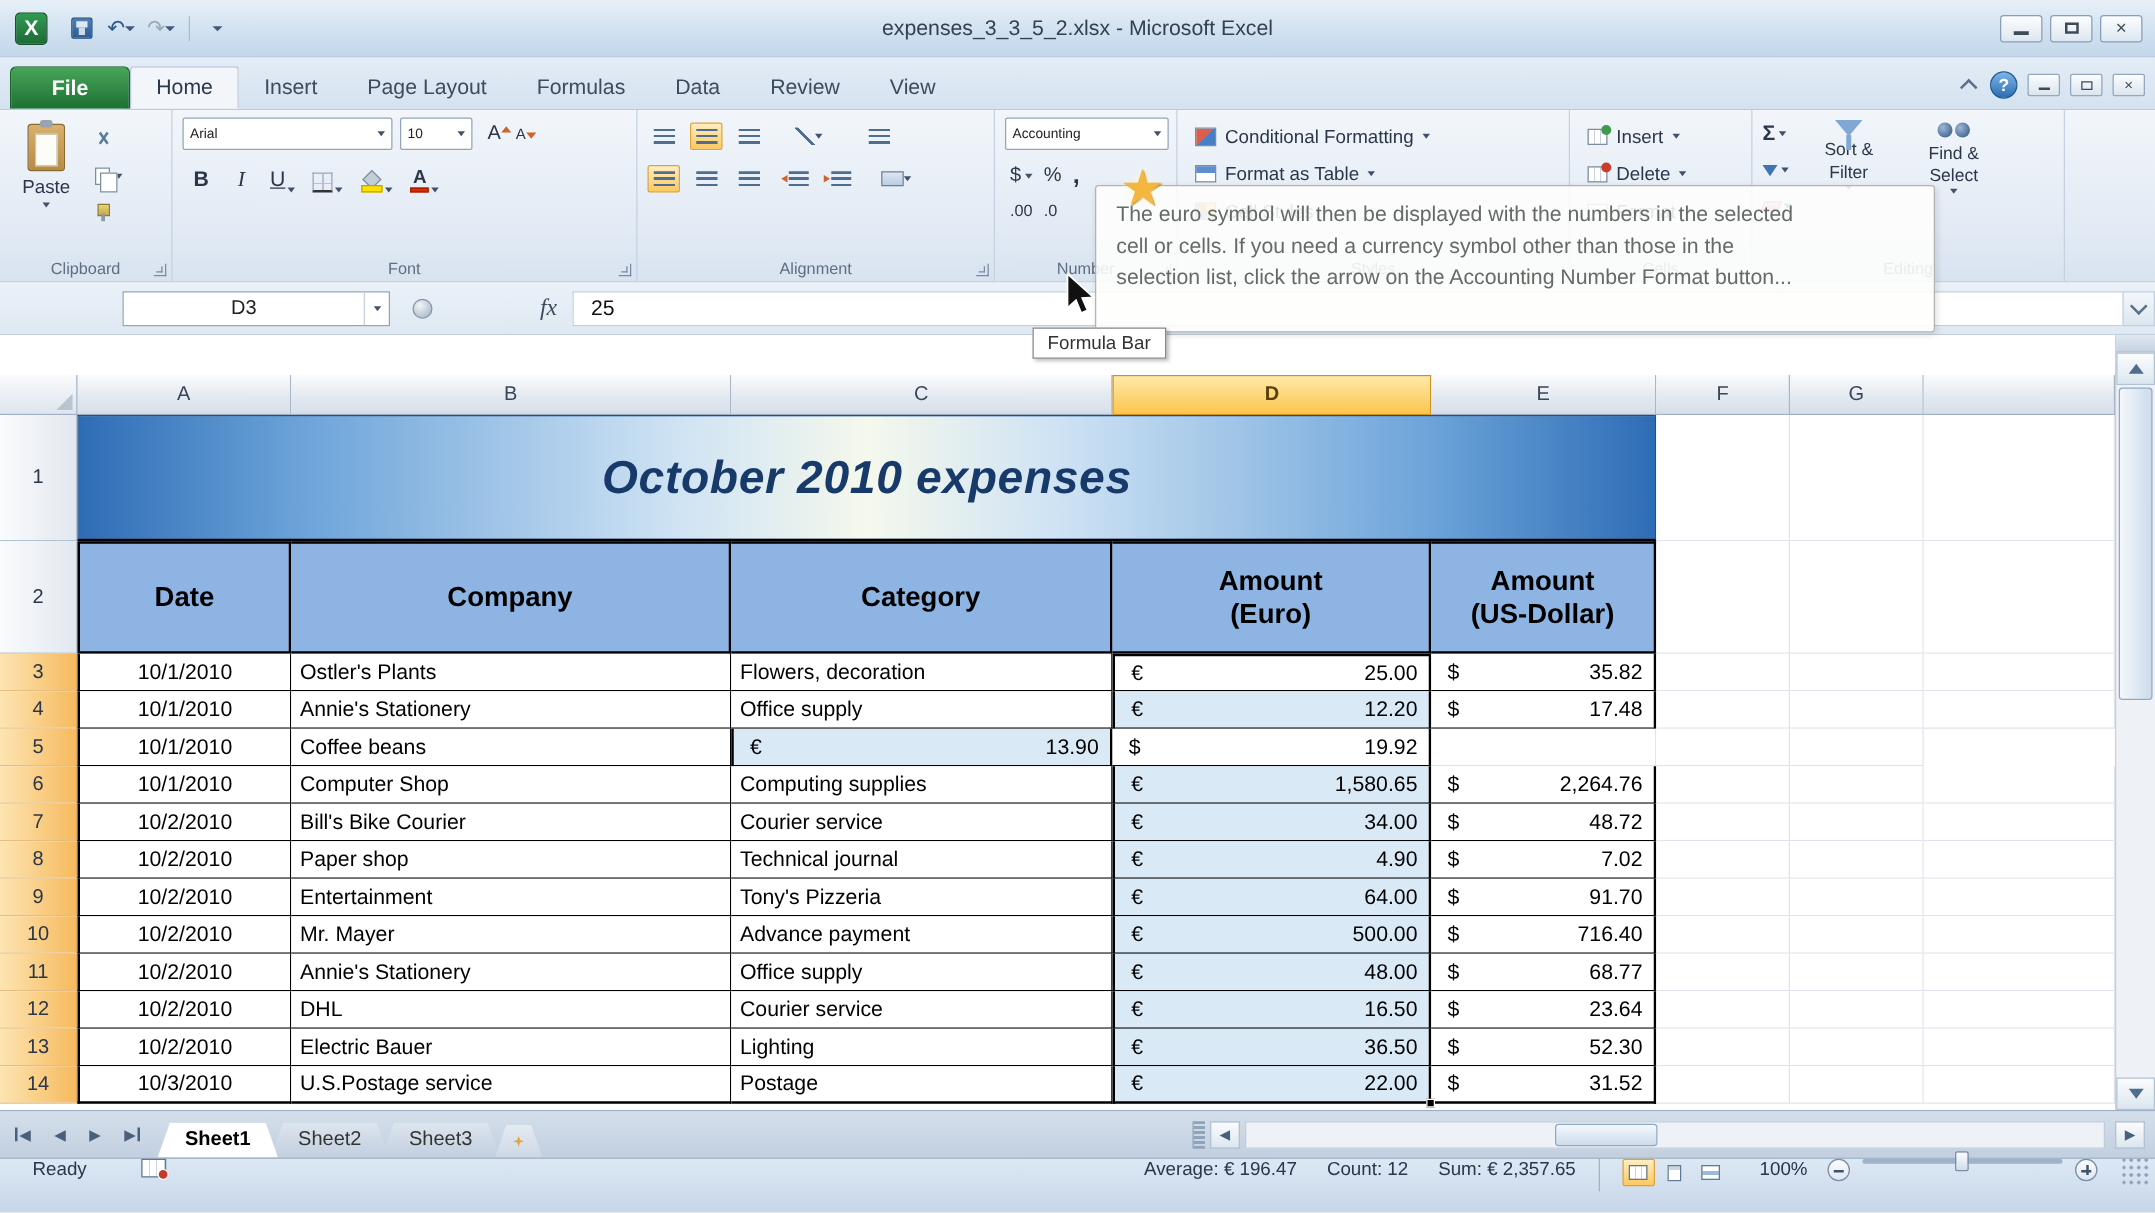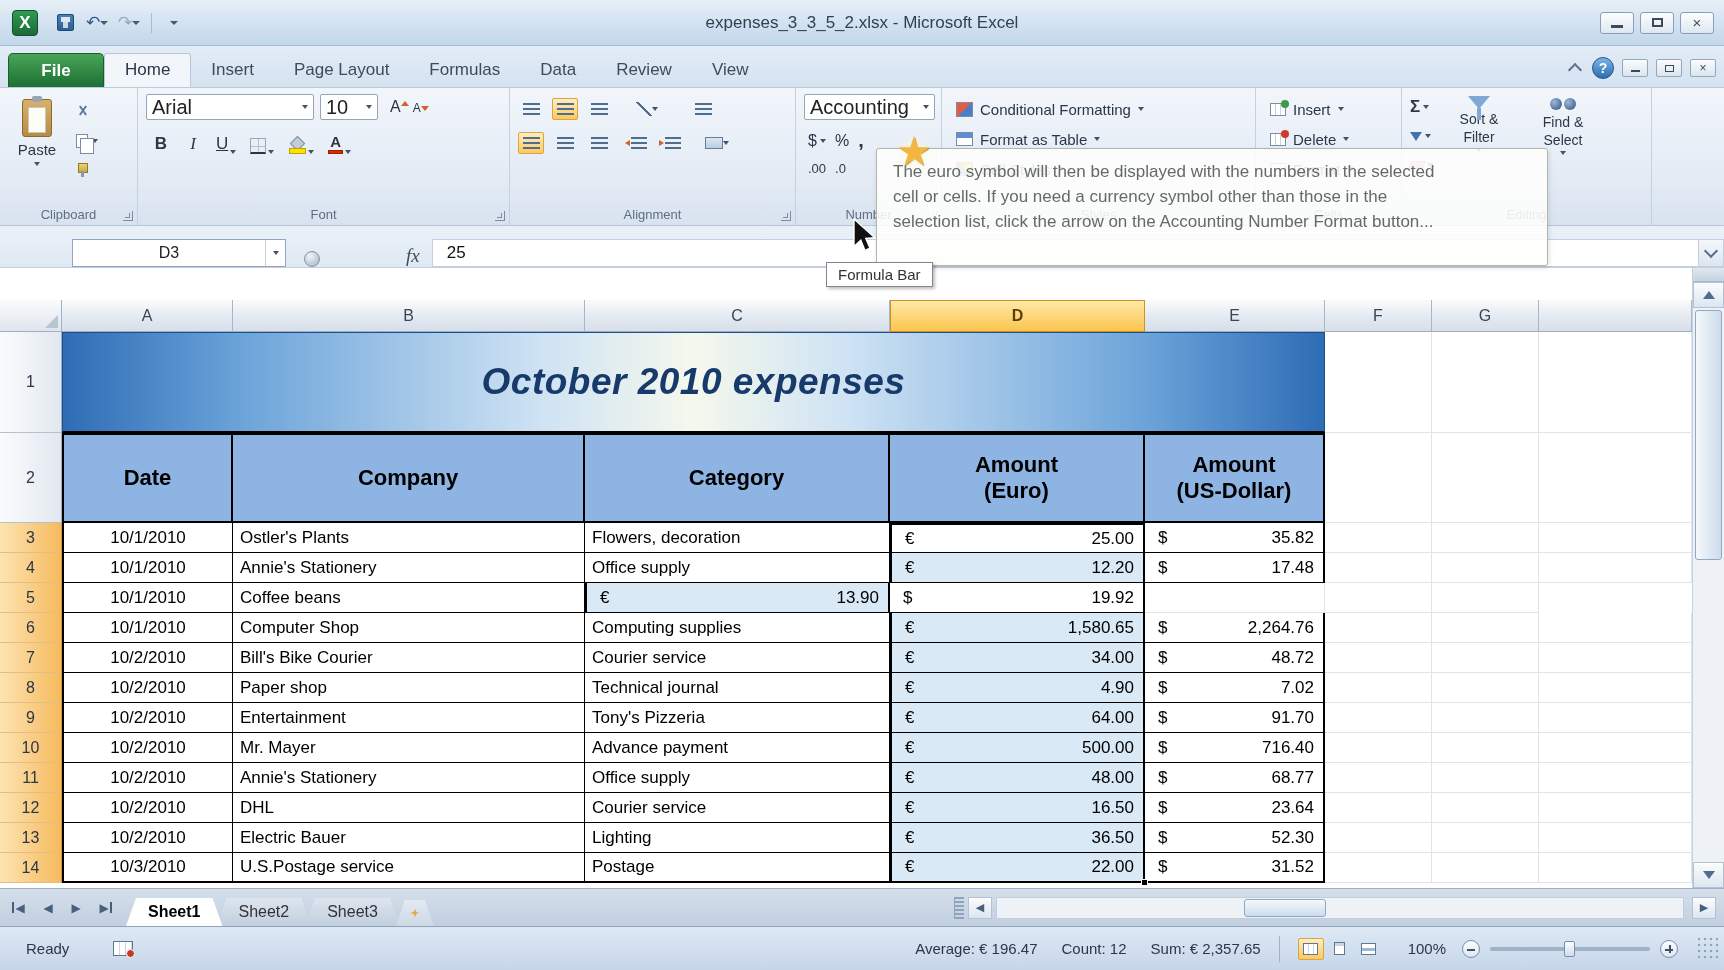--- a/index.html
+++ b/index.html
@@ -72,21 +72,21 @@
   .cut-icon:before,.cut-icon:after { content:""; position:absolute; left:6px; top:0; width:2px; height:11px; background:#5c7a9c; }
   .cut-icon:before { transform:rotate(35deg); } .cut-icon:after { transform:rotate(-35deg); }
   .copy-icon { width:12px; height:14px; border:1px solid #7d8da1; background:#fff; position:relative; }
   .copy-icon:before { content:""; position:absolute; left:3px; top:3px; width:12px; height:14px; border:1px solid #7d8da1; background:#fff; }
   .painter-icon { width:12px; height:14px; position:relative; }
   .painter-icon:before { content:""; position:absolute; left:2px; top:0; width:8px; height:8px; background:linear-gradient(#e8d27a,#c9a93f); border:1px solid #8f7a28; }
   .painter-icon:after { content:""; position:absolute; left:5px; top:8px; width:3px; height:6px; background:#8c9aa8; }
 
   .g-font { width:372px; }
   .combo { background:#fff; border:1px solid #93a5ba; border-radius:2px; height:26px;
-    display:flex; align-items:center; justify-content:space-between; padding:0 5px; font-size:20px; color:#222; }
+    display:flex; align-items:center; justify-content:space-between; padding:0 5px; font-size:11px; color:#222; }
   .font-row1 { display:flex; gap:6px; align-items:center; }
   .font-row2 { display:flex; gap:10px; align-items:center; margin-top:10px; padding-left:4px; }
   .fmt-btn { min-width:22px; height:24px; display:flex; align-items:flex-end; justify-content:center; gap:2px;
     font-size:17px; color:#2b3749; padding:0 2px; border-radius:2px; }
   .b { font-weight:bold; } .i { font-style:italic; font-family:"Liberation Serif",serif; } .u { text-decoration:underline; }
   .grow-shrink { display:flex; gap:4px; margin-left:6px; font-size:16px; color:#2b3749; align-items:flex-end; }
   .gs { position:relative; padding-right:8px; }
   .gs:after { content:""; position:absolute; right:0; top:3px; width:0; height:0; border-left:4px solid transparent; border-right:4px solid transparent; }
   .gs.up:after { border-bottom:5px solid #d2622a; }
   .gs.dn:after { border-top:5px solid #d2622a; top:8px; }
@@ -147,21 +147,21 @@
     background:rgba(254,254,252,0.88); border:1px solid #b4b4ae; border-radius:3px;
     padding:10px 16px; font-size:17px; line-height:25px; color:#646a66; box-shadow:1px 2px 5px rgba(0,0,0,0.12); }
   .tip-star { position:absolute; left:896px; top:128px; z-index:31; font-size:40px; color:#f4b63f;
     text-shadow:0 0 8px #fff8d8, 1px 1px 1px #a8790e; font-family:"DejaVu Sans",sans-serif; }
   .cursor { position:absolute; left:852px; top:218px; z-index:60; }
   .fb-tip { position:absolute; left:826px; top:262px; z-index:55; background:#fff; border:1px solid #868686;
     padding:3px 11px; font-size:15px; color:#333; box-shadow:2px 2px 3px rgba(0,0,0,0.25); }
 
   
   .formulabar { position:absolute; left:0; top:226px; width:1724px; height:42px;
-    background:linear-gradient(#eaf1f8,#dfe9f3); border-bottom:1px solid #c3cfde; display:flex; align-items:flex-end; padding-left:72px; }
+    background:linear-gradient(#eaf1f8,#dfe9f3); border-bottom:1px solid #c3cfde; display:flex; align-items:center; padding-left:98px; }
   .namebox { width:214px; height:28px; background:#fff; border:1px solid #93a5ba; display:flex; align-items:center; font-size:16px; color:#222; }
   .namebox .nb-text { flex:1; text-align:center; }
   .nb-caret { width:20px; height:100%; border-left:1px solid #c8d2de; display:flex; align-items:center; justify-content:center; }
   .fb-circle { width:16px; height:16px; border-radius:50%; background:radial-gradient(circle at 35% 30%,#f2f5f8,#9fb0c2); border:1px solid #8496aa; margin:0 14px 0 18px; }
   .fx { font-family:"Liberation Serif",serif; font-style:italic; font-size:19px; color:#3d4b5c; margin:0 12px 0 72px; }
   .fvalue { flex:1; height:28px; background:#fff; border:1px solid #c3cfde; border-right:none; display:flex; align-items:center; padding-left:14px; font-size:17px; color:#111; }
   .fb-expand { width:26px; height:28px; background:linear-gradient(#f3f7fb,#dce6f0); border:1px solid #c3cfde; display:flex; align-items:center; justify-content:center; }
   .fb-expand:before { content:""; width:8px; height:8px; border-right:2px solid #5a708a; border-bottom:2px solid #5a708a; transform:rotate(45deg); margin-top:-4px; }
   .white-strip { position:absolute; left:0; top:268px; width:1724px; height:32px; background:#fff; }
 
@@ -226,21 +226,21 @@
   .ins-spark { width:9px; height:9px; background:#e8a33d; clip-path:polygon(50% 0,62% 38%,100% 50%,62% 62%,50% 100%,38% 62%,0 50%,38% 38%); }
   .hs-split { width:10px; height:22px; margin-left:520px; background:repeating-linear-gradient(to bottom,#8fa3ba 0 2px,transparent 2px 4px); border-left:1px solid #8fa3ba; }
   .hs-btn { width:24px; height:22px; display:flex; align-items:center; justify-content:center; font-size:11px; color:#49607c;
     background:linear-gradient(#fbfcfd,#dce6f0); border:1px solid #b3c2d2; margin-left:4px; }
   .hs-track { flex:1; height:22px; margin:0 4px; background:#eef1f5; border:1px solid #c0cddb; position:relative; }
   .hs-thumb { position:absolute; left:36%; top:1px; width:82px; height:18px;
     background:linear-gradient(#f4f8fc,#cddcec); border:1px solid #8fa8c4; border-radius:3px; }
 
   
   .statusbar { position:absolute; left:0; top:926px; width:1724px; height:44px;
-    background:linear-gradient(#dde8f4,#c6d6e9); border-top:1px solid #8fa3ba; display:flex; align-items:center; font-size:15px; color:#2b3749; }
+    background:linear-gradient(#dde8f4,#c6d6e9); border-top:1px solid #8fa3ba; display:flex; font-size:15px; color:#2b3749; }
   .ready { margin-left:26px; }
   .macro-icon { width:20px; height:15px; margin-left:44px; border:1px solid #5f7894;
     background:repeating-linear-gradient(to right,#fff 0 5px,#c9d6e4 5px 6px); position:relative; }
   .macro-icon:after { content:""; position:absolute; right:-3px; bottom:-3px; width:7px; height:7px; background:#c23b2a; border-radius:50%; border:1px solid #fff; }
   .agg { display:flex; gap:24px; margin-left:auto; }
   .sb-sep { width:1px; height:26px; background:#9fb2c8; margin:0 18px; }
   .viewbtns { display:flex; gap:3px; }
   .viewbtn { width:26px; height:22px; border:1px solid transparent; border-radius:2px; display:flex; align-items:center; justify-content:center; }
   .viewbtn.active { background:linear-gradient(#fdeec2,#fbc95f); border:1px solid #e0a23c; }
   .vb-normal { width:15px; height:12px; border:1px solid #5f7894; background:repeating-linear-gradient(to right,#fff 0 4px,#c9d6e4 4px 5px); }

